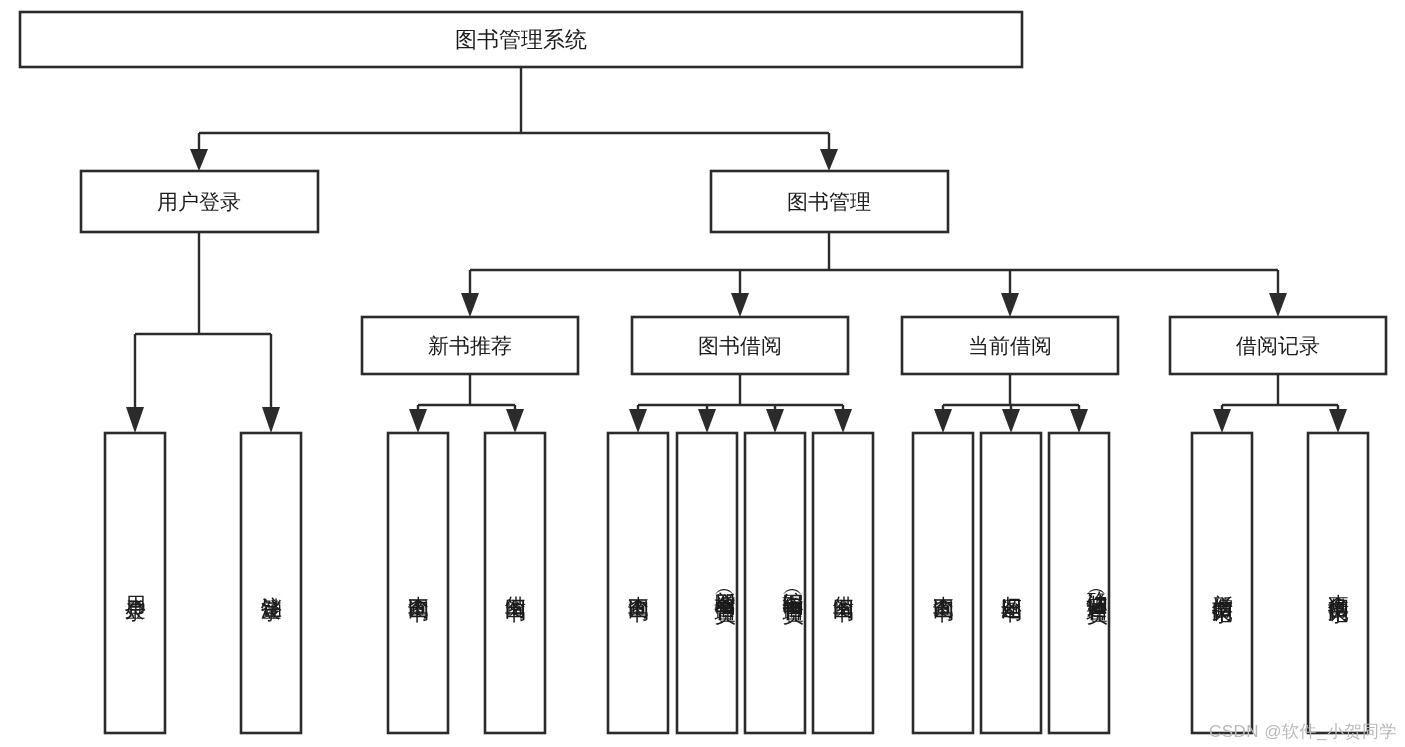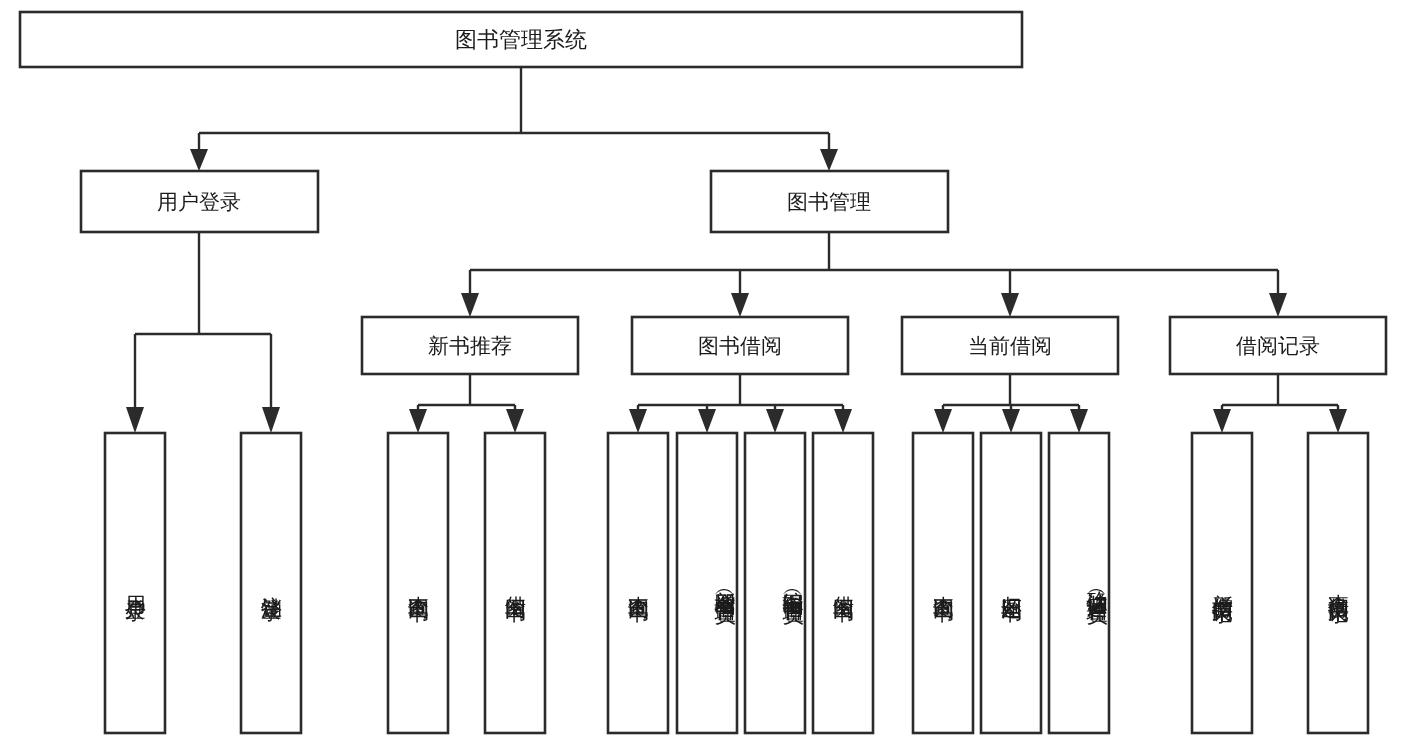--- a/index.html
+++ b/index.html
@@ -207,13 +207,14 @@
   <div class="vlabel" style="left:745px; top:437px; width:60px; height:292px; align-items:flex-start;">编辑图书（管理员）</div>
   <div class="vlabel" style="left:813px; top:433px; width:60px; height:300px;">借阅图书</div>
 
   <div class="vlabel" style="left:913px; top:433px; width:60px; height:300px;">查询图书</div>
   <div class="vlabel" style="left:981px; top:433px; width:60px; height:300px;">归还图书</div>
   <div class="vlabel" style="left:1049px; top:437px; width:60px; height:292px; align-items:flex-start;">确认归还（管理员）</div>
 
   <div class="vlabel" style="left:1192px; top:433px; width:60px; height:300px;">新增借阅记录</div>
   <div class="vlabel" style="left:1308px; top:433px; width:60px; height:300px;">查询借阅记录</div>
 
+  <div class="watermark">CSDN @软件_小贺同学</div>
 </div>
 
 </body></html>

